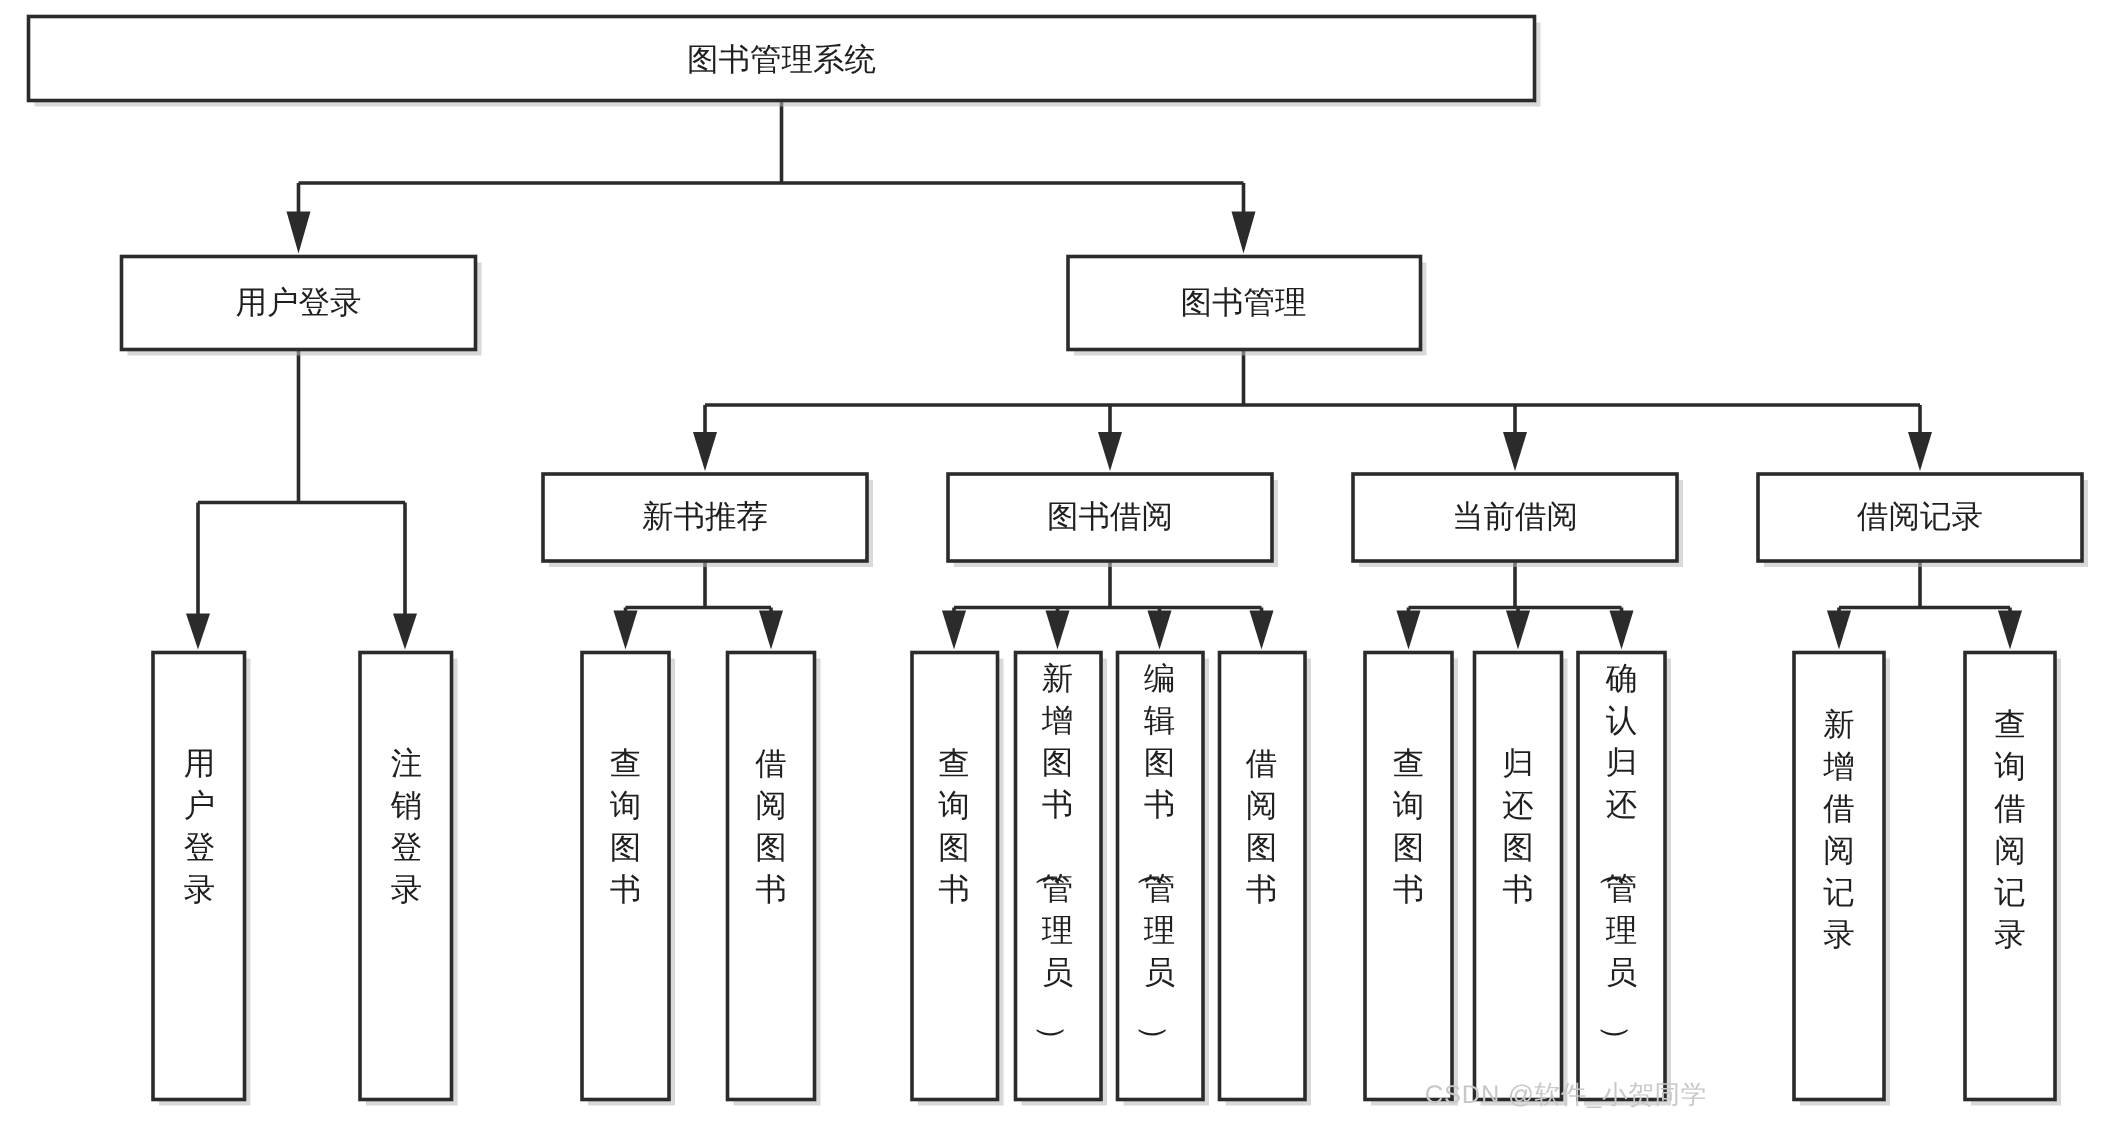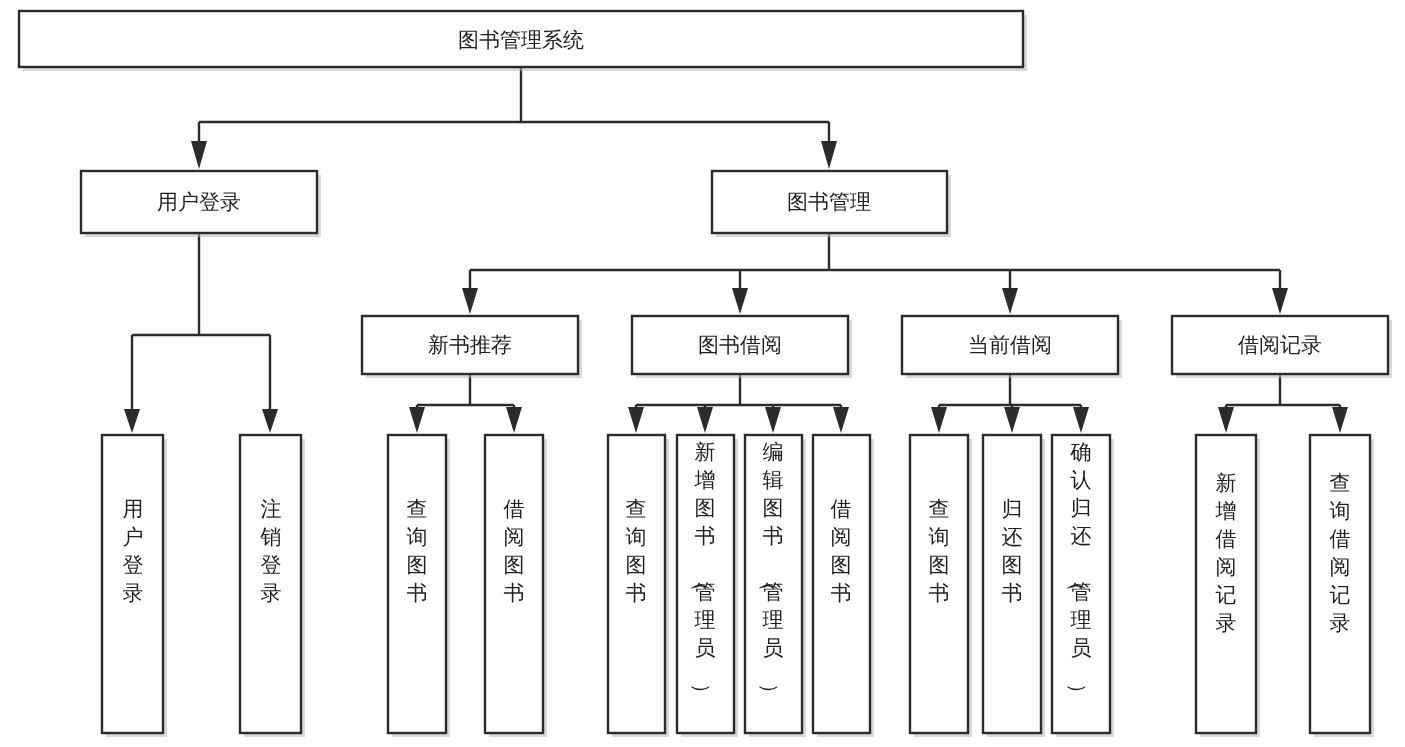--- a/index.html
+++ b/index.html
@@ -211,13 +211,14 @@
         <text class="node-label-v" x="1226" y="490"><tspan x="1226" y="490">新</tspan><tspan x="1226" y="518">增</tspan><tspan x="1226" y="546">借</tspan><tspan x="1226" y="574">阅</tspan><tspan x="1226" y="602">记</tspan><tspan x="1226" y="630">录</tspan></text>
       </g>
       <g>
         <rect class="node-shadow" x="1314" y="439" width="60" height="298"></rect>
         <rect class="node-box" x="1310" y="435" width="60" height="298"></rect>
         <text class="node-label-v" x="1340" y="490"><tspan x="1340" y="490">查</tspan><tspan x="1340" y="518">询</tspan><tspan x="1340" y="546">借</tspan><tspan x="1340" y="574">阅</tspan><tspan x="1340" y="602">记</tspan><tspan x="1340" y="630">录</tspan></text>
       </g>
     </g>
   </svg>
 
+  <div class="watermark">CSDN @软件_小贺同学</div>
 </div>
 
 </body></html>

